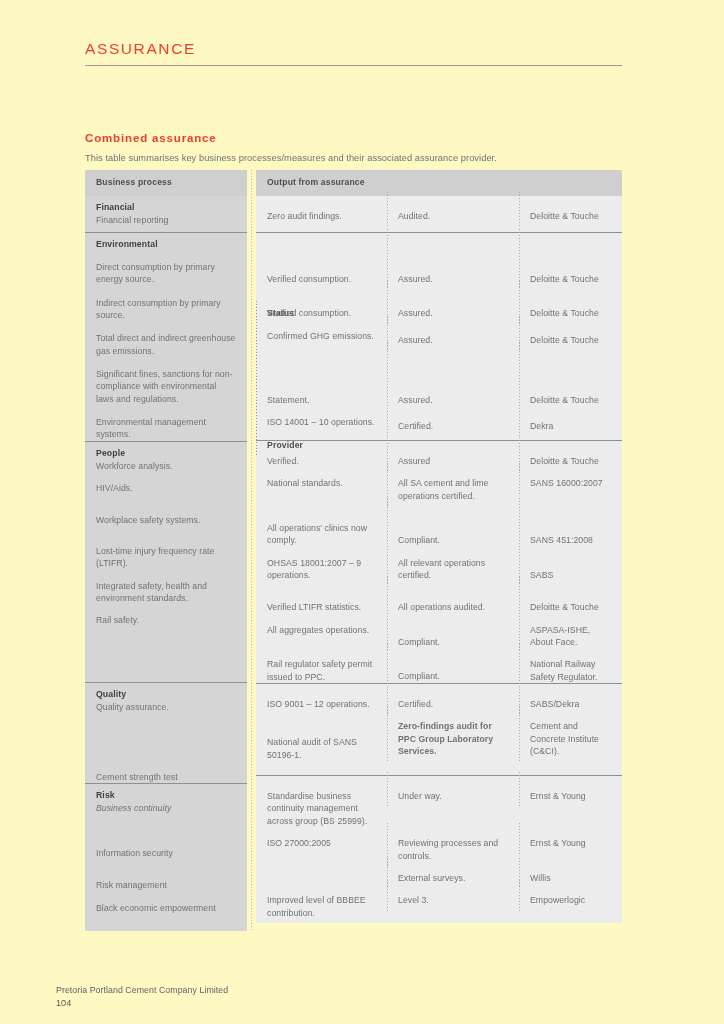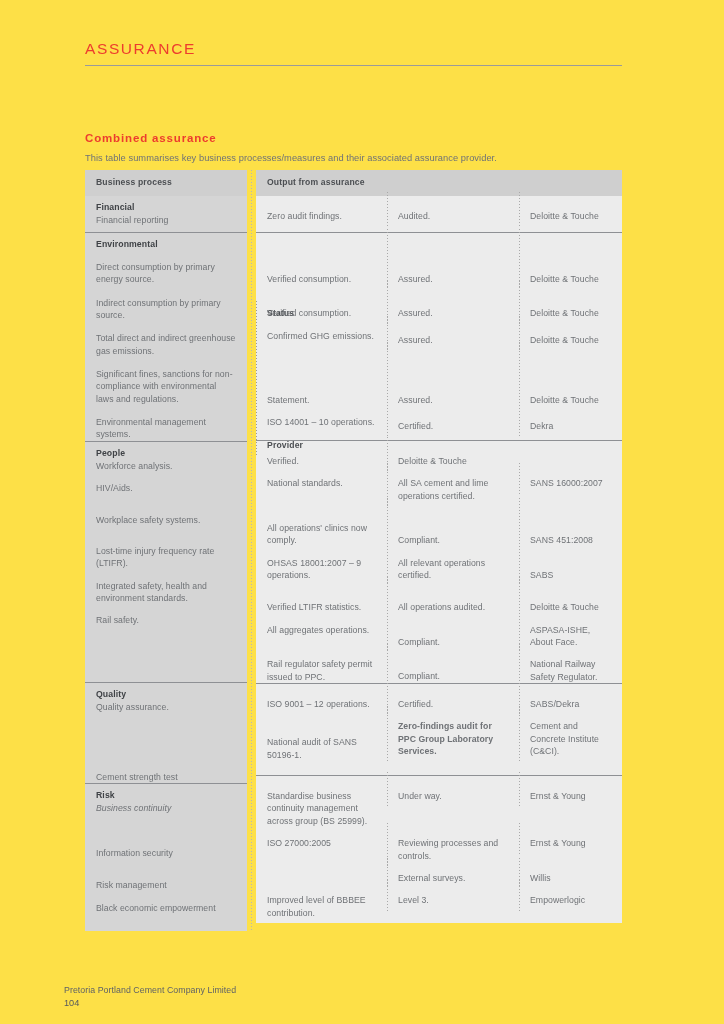--- a/index.html
+++ b/index.html
@@ -8,21 +8,21 @@
     width: 724px;
     height: 1024px;
     background: #ffffff;
     font-family: "Liberation Sans", sans-serif;
   }
 
   #page {
     position: relative;
     width: 724px;
     height: 1024px;
-    background: #fde047;
+    background: #fef9c3;
     overflow: hidden;
   }
 
   
   .page-header {
     position: absolute;
     left: 85px;
     top: 40px;
     width: 537px;
   }
@@ -178,21 +178,21 @@
     background-size: 1px 3px;
     background-repeat: repeat-y;
   }
 
   
   .spacer { width: 100%; }
 
   
   .page-footer {
     position: absolute;
-    left: 64px;
+    left: 56px;
     top: 984px;
     width: 500px;
   }
   .page-footer .company {
     font-size: 8.8px;
     color: #5f6266;
     line-height: 1.4;
     letter-spacing: 0.05px;
   }
   .page-footer .pageno {
@@ -312,20 +312,21 @@
               <div class="rcell c-output" style="padding-top: 10px;">ISO 14001 – 10 operations.</div>
               <div class="rcell c-status" style="padding-top: 14px;">Certified.</div>
               <div class="rcell c-provider" style="padding-top: 14px;">Dekra</div>
             </div>
             <div class="spacer"></div>
           </div>
           <div class="grp" style="min-height: 241px;">
             <div class="rrule"></div>
             <div class="rrow">
               <div class="rcell c-output" style="padding-top: 14px;">Verified.</div>
+              <div class="rcell c-status" style="padding-top: 14px;">Assured</div>
               <div class="rcell c-provider" style="padding-top: 14px;">Deloitte &amp; Touche</div>
             </div>
             <div class="rrow">
               <div class="rcell c-output" style="padding-top: 10px;">National standards.</div>
               <div class="rcell c-status" style="padding-top: 10px;">All SA cement and lime operations certified.</div>
               <div class="rcell c-provider" style="padding-top: 10px;">SANS 16000:2007</div>
             </div>
             <div class="rrow">
               <div class="rcell c-output" style="padding-top: 20px;">All operations' clinics now comply.</div>
               <div class="rcell c-status" style="padding-top: 32px;">Compliant.</div>

